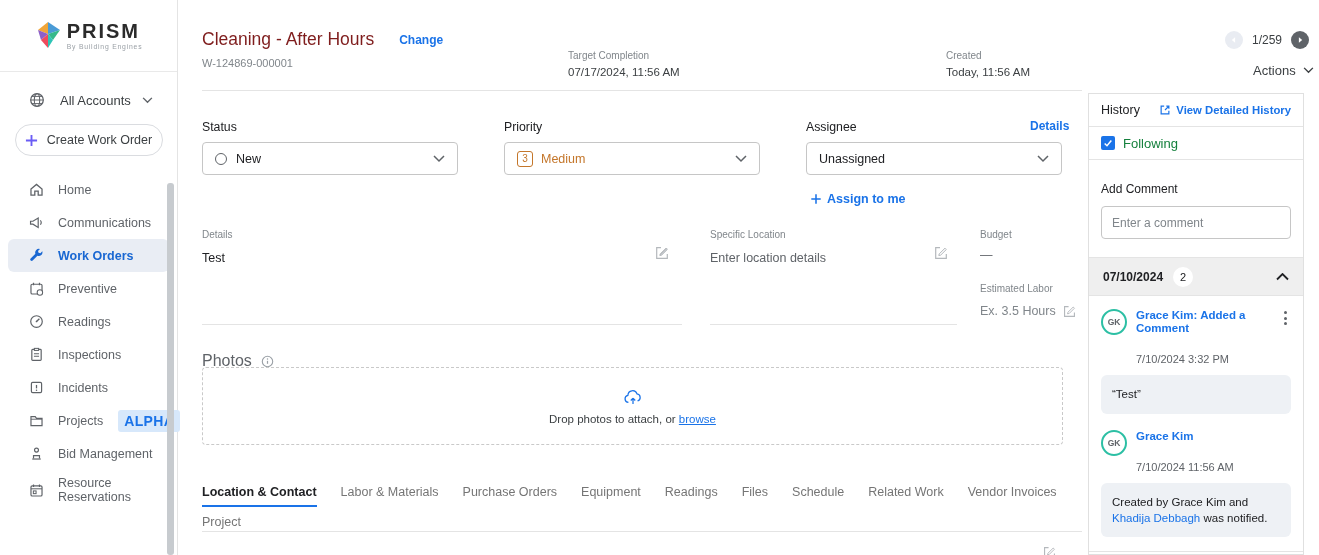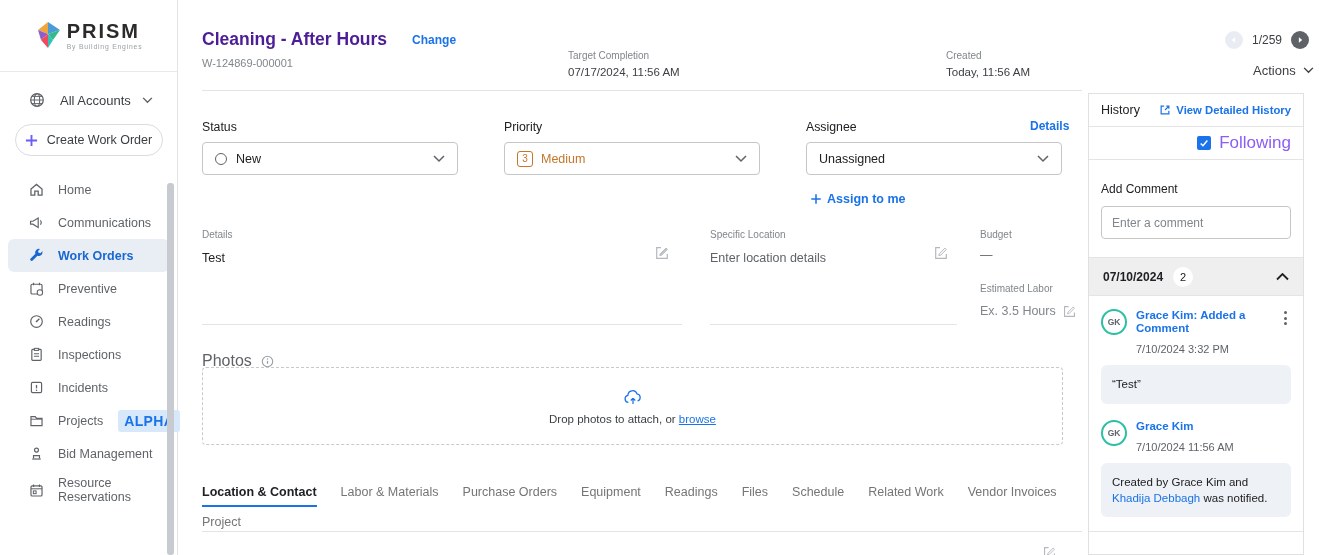--- a/index.html
+++ b/index.html
@@ -26,21 +26,21 @@
   .nav-item.active { background:#e9edf4; border-radius:6px; margin:0 8px; padding-left:20px; color:#1967d2; font-weight:bold; }
   .nav-item.active .ico { color:#1967d2; }
   .nav-item.two-line { height:40px; }
   .nav-item.two-line .nav-label { line-height:1.15; }
   .alpha-badge { background:#d7e8fb; color:#1a73e8; font-size:14px; font-weight:bold; letter-spacing:0.4px; padding:3px 6px; border-radius:3px; margin-left:2px; }
   .side-scrollbar { position:absolute; right:3px; top:183px; bottom:0; width:7px; background:#c7cbcf; border-radius:3px; }
 
   
   .main { position:absolute; left:179px; top:0; width:1140px; height:555px; }
   .title-row { position:absolute; left:23px; top:29px; display:flex; align-items:center; gap:25px; }
-  .page-title { font-size:17.5px; font-weight:bold; color:#4c1d95; }
+  .page-title { font-size:17.5px; font-weight:normal; color:#7f1d1d; }
   .link { color:#1a73e8; cursor:pointer; }
   .change-link { font-size:12px; font-weight:bold; }
   .wo-id { position:absolute; left:23px; top:57px; font-size:11px; color:#80868b; }
   .meta-label { font-size:10px; color:#80868b; }
   .meta-value { font-size:11.5px; color:#3c4043; margin-top:5px; }
   .target-block { position:absolute; left:389px; top:50px; }
   .created-block { position:absolute; left:767px; top:50px; }
   .pager { position:absolute; left:1046px; top:31px; display:flex; align-items:center; gap:9px; }
   .pager-circle { width:18px; height:18px; border-radius:50%; display:flex; align-items:center; justify-content:center; cursor:pointer; }
   .pager-prev { background:#e9ecf2; }
@@ -83,36 +83,36 @@
   .tab { padding-bottom:6px; cursor:pointer; white-space:nowrap; }
   .tab.active { color:#202124; font-weight:bold; border-bottom:2px solid #1a73e8; }
   .tabs-divider { position:absolute; left:23px; top:531px; width:880px; border-top:1px solid #e4e4e4; }
   .partial-edit { position:absolute; left:864px; top:546px; }
 
   
   .history { position:absolute; left:1088px; top:93px; width:216px; height:462px; border:1px solid #e0e0e0; background:#fff; display:flex; flex-direction:column; }
   .hist-header { height:33px; flex:0 0 33px; border-bottom:1px solid #e4e4e4; display:flex; align-items:center; padding:0 12px; }
   .hist-title { font-size:12.5px; color:#202124; }
   .view-detail { margin-left:auto; display:flex; align-items:center; gap:5px; font-size:11.3px; font-weight:bold; color:#1a73e8; cursor:pointer; }
-  .following-row { height:33px; flex:0 0 33px; border-bottom:1px solid #e4e4e4; display:flex; align-items:center; gap:8px; padding:0 12px; font-size:17px; color:#8b5cf6;justify-content:flex-end; }
+  .following-row { height:33px; flex:0 0 33px; border-bottom:1px solid #e4e4e4; display:flex; align-items:center; gap:8px; padding:0 12px; font-size:13px; color:#15803d; }
   .checkbox { width:14px; height:14px; background:#1a73e8; border-radius:2px; display:flex; align-items:center; justify-content:center; cursor:pointer; }
   .add-comment { padding:22px 12px 18px; border-bottom:1px solid #e4e4e4; }
   .add-comment-label { font-size:12px; color:#202124; }
   .comment-input { margin-top:10px; width:100%; height:33px; border:1px solid #c6c6c6; border-radius:4px; padding:0 10px; font-size:12px; font-family:"Liberation Sans",sans-serif; color:#202124; outline:none; }
   .comment-input::placeholder { color:#80868b; }
   .group-header { height:38px; flex:0 0 38px; background:#efefef; border-bottom:1px solid #e4e4e4; display:flex; align-items:center; gap:10px; padding:0 14px; cursor:pointer; }
   .group-date { font-size:12px; font-weight:bold; color:#202124; }
   .count-badge { width:20px; height:20px; border-radius:50%; background:#fff; display:flex; align-items:center; justify-content:center; font-size:11px; color:#202124; }
   .group-chev { margin-left:auto; }
   .hist-entry { padding:13px 12px 14px; }
   .entry-head { display:flex; gap:9px; }
   .avatar { width:26px; height:26px; flex:0 0 26px; border:2px solid #2cbfa4; border-radius:50%; background:#fff; display:flex; align-items:center; justify-content:center; font-size:8.5px; font-weight:bold; color:#5f6368; }
   .entry-info { flex:1; }
   .entry-title { font-size:11.5px; font-weight:bold; color:#1a73e8; line-height:1.15; cursor:pointer; }
-  .entry-time { font-size:11px; color:#5f6368; margin-top:8px; }
+  .entry-time { font-size:11px; color:#5f6368; margin-top:18px; }
   .kebab { display:flex; flex-direction:column; gap:2.5px; padding:2px 4px; cursor:pointer; }
   .kebab i { width:3px; height:3px; border-radius:50%; background:#5f6368; }
   .entry-body { margin-top:10px; background:#eef1f5; border-radius:6px; padding:11px 11px; font-size:11.5px; color:#202124; line-height:1.4; }
   .hist-next { flex:1; border-top:1px solid #e4e4e4; }
 </style>
 </head>
 <body>
 
 <div class="sidebar">
   <div class="logo-area">

